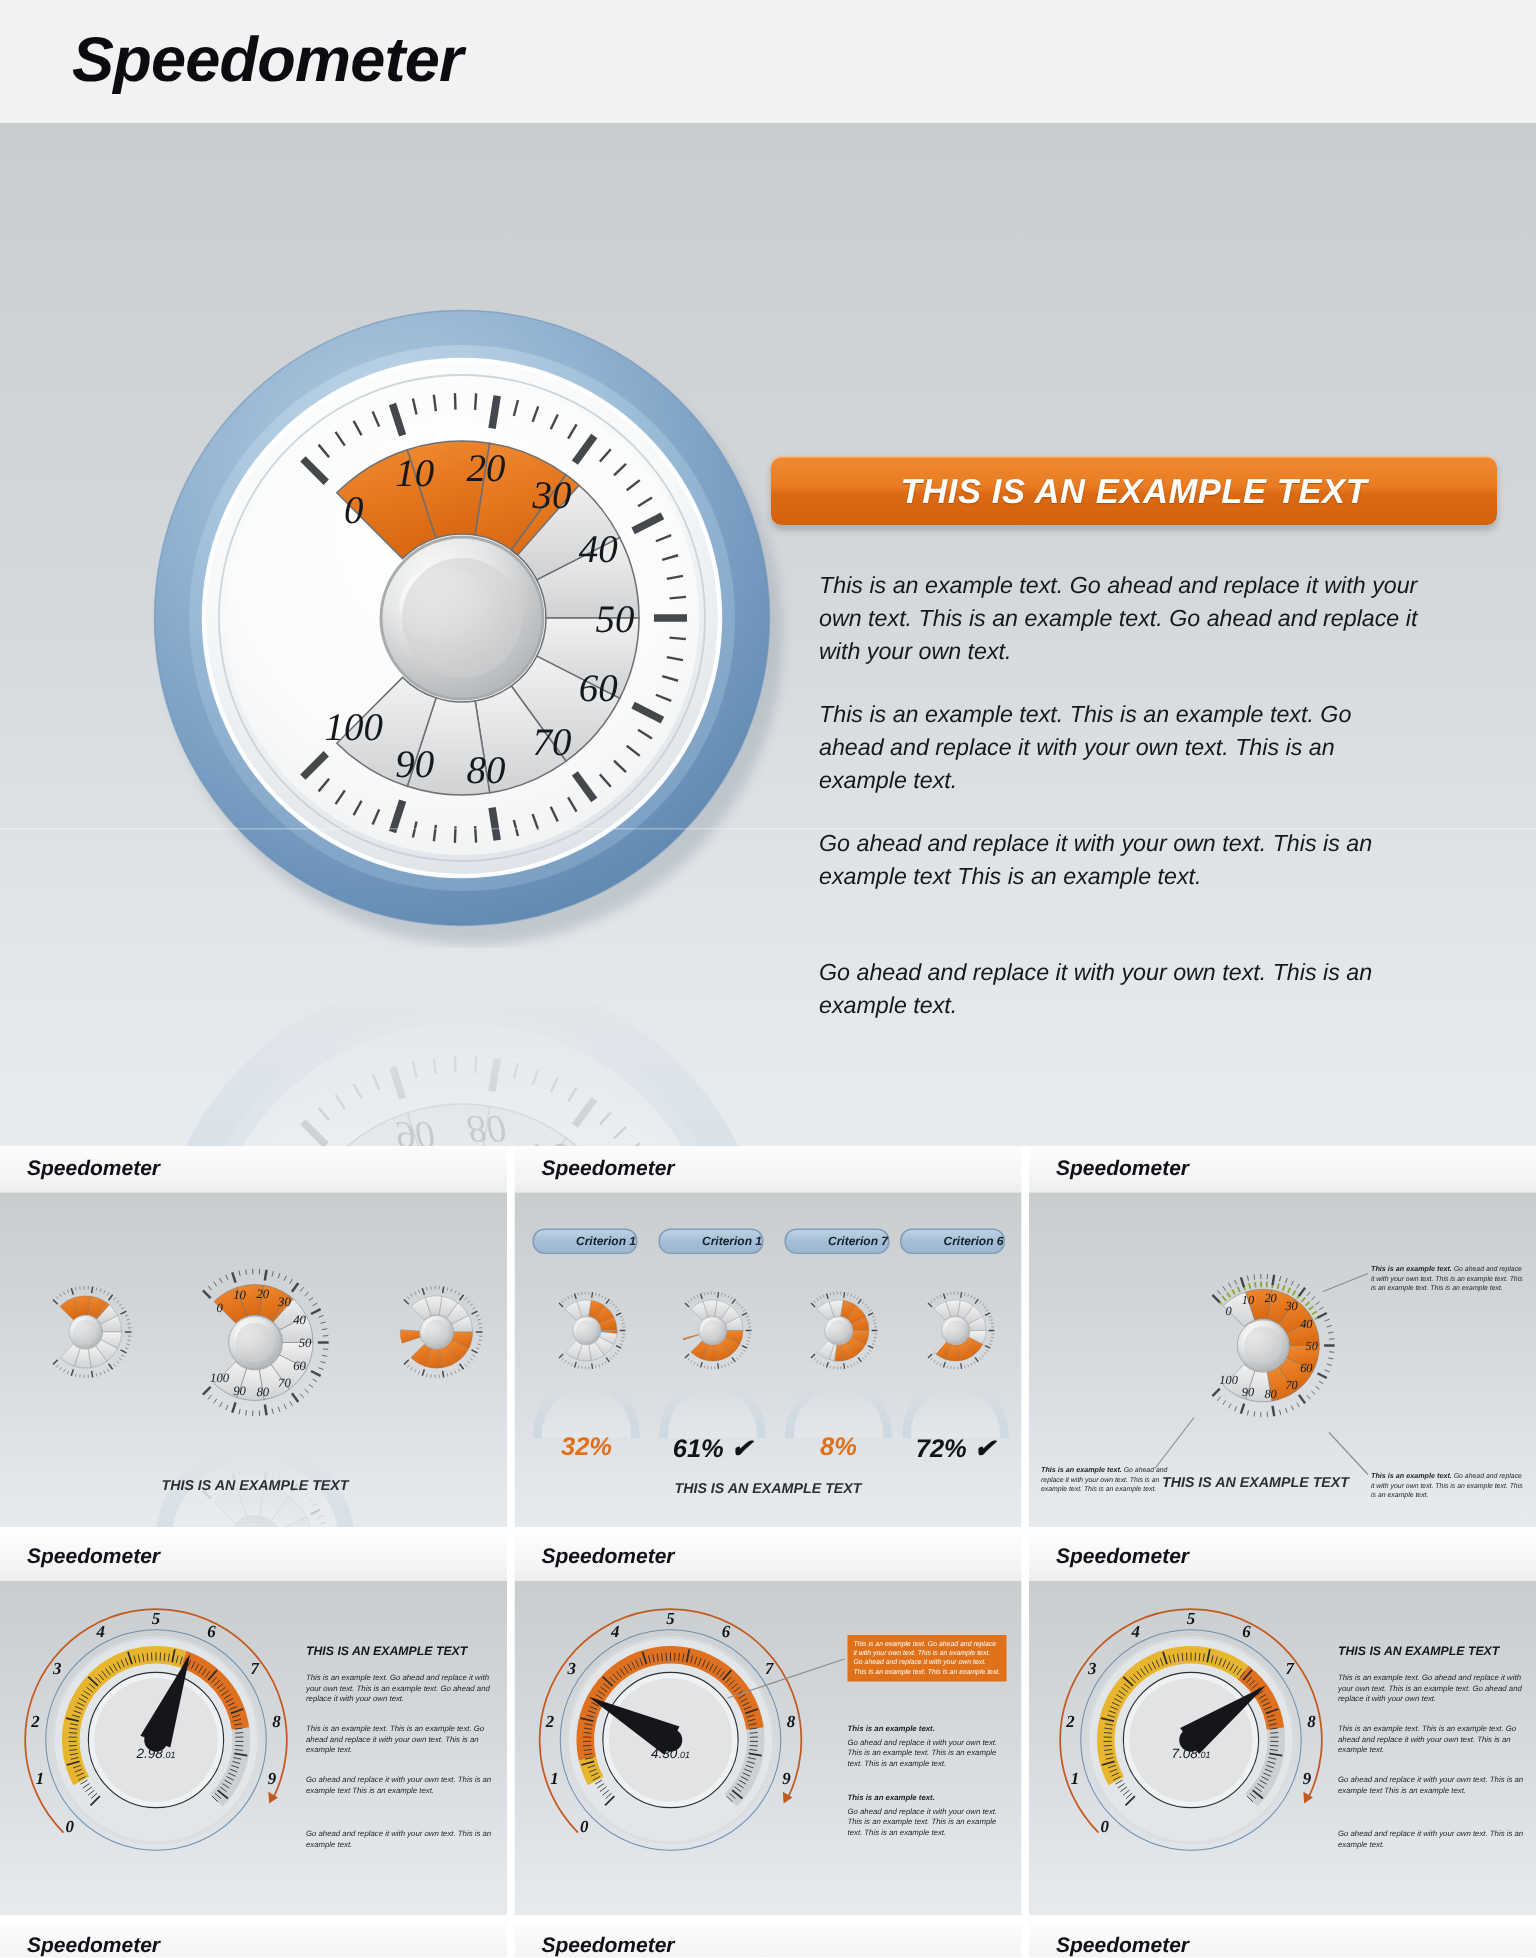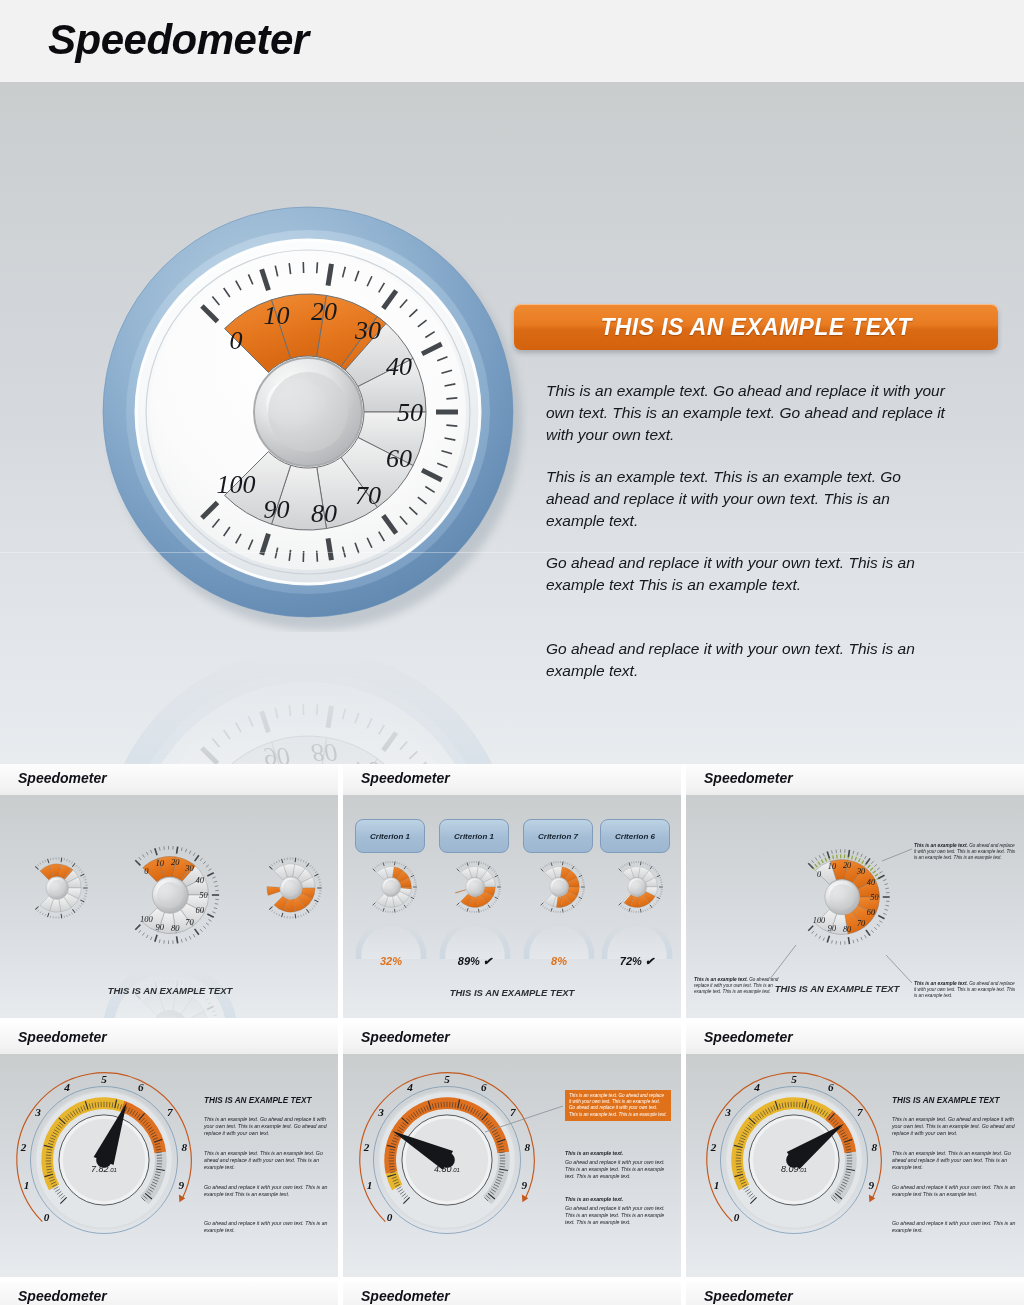--- a/index.html
+++ b/index.html
@@ -94,28 +94,28 @@
   .cell-body {
     position: absolute; left: 0; top: 31px; width: 100%; bottom: 0;
     background: linear-gradient(180deg,#c9cdce 0%,#d2d6d9 35%,#dde1e5 70%,#e8ebee 100%);
     overflow: hidden;
   }
   .mini-caption {
     position: absolute; text-align: center;
     font-size: 9.5px; font-weight: bold; color: #2b2f33; line-height: 12px;
   }
   .crit-pill {
-    position: absolute; height: 34px; border-radius: 8px;
+    position: absolute; height: 17px; border-radius: 8px;
     background: linear-gradient(180deg,#bdd2e4 0%,#a4bdd5 55%,#9cb7d2 100%);
     border: 1px solid #7f9cbb;
-    display: flex; align-items: center; justify-content: center;
+    display: flex; align-items: center; justify-content: flex-end;
     font-size: 8px; font-weight: bold; color: #14202c;
   }
   .pct {
-    position: absolute; font-size: 11px; font-weight: bold;
+    position: absolute; font-size: 17px; font-weight: bold;
     text-align: center; white-space: nowrap;
   }
   .callout {
     position: absolute; font-size: 4.6px; line-height: 6.2px; color: #1c2026;
   }
   .callout b { font-size: 4.8px; }
   .callout-orange {
     position: absolute; background: #e0711b; color: #fff;
     font-size: 4.6px; line-height: 6.2px; padding: 3px 4px;
   }
@@ -1017,21 +1017,21 @@
         <div class="reflection" style="left:256px; top:126px; width:76px; height:38px;">
           <svg viewBox="0 0 440 220" width="76" height="38">
               <g transform="translate(0,-200)">
                 <circle cx="220" cy="220" r="205" fill="#a6c1d9"></circle>
                 <circle cx="220" cy="220" r="172" fill="#eff3f6"></circle>
               </g>
             </svg></div>
 
         <div class="pct" style="left:10px; top:160px; width:76px; color:#e0711b;">32%</div>
         <div class="pct" style="left:94px; top:160px; width:76px; color:#111316;">
-          <span>89%</span>
+          <span>61%</span>
           <span>✔</span>
         </div>
         <div class="pct" style="left:178px; top:160px; width:76px; color:#e0711b;">8%</div>
         <div class="pct" style="left:256px; top:160px; width:76px; color:#111316;">
           <span>72%</span>
           <span>✔</span>
         </div>
 
         <div class="mini-caption" style="left:0; top:192px; width:338px;">THIS IS AN EXAMPLE TEXT</div>
       </div>
@@ -1286,21 +1286,21 @@
                 <text x="275.36242295676476" y="60.09291698473092" text-anchor="middle" font-size="23" font-family="&quot;Liberation Serif&quot;, serif" font-weight="bold" fill="#101317">6</text>
                 <text x="334.29682106624125" y="110.42764811944943" text-anchor="middle" font-size="23" font-family="&quot;Liberation Serif&quot;, serif" font-weight="bold" fill="#101317">7</text>
                 <text x="363.9562645387929" y="182.03187880332163" text-anchor="middle" font-size="23" font-family="&quot;Liberation Serif&quot;, serif" font-weight="bold" fill="#101317">8</text>
                 <text x="357.8753817049955" y="259.29682106624125" text-anchor="middle" font-size="23" font-family="&quot;Liberation Serif&quot;, serif" font-weight="bold" fill="#101317">9</text>
                 <path d="M246.38369363826945,82.84816277808035 L219.49647874308673,210.19251277263695 L178.81042353045152,194.08376394646413 Z" fill="#141619"></path>
                 <circle cx="200" cy="200" r="16" fill="#141619"></circle>
               </g>
             </svg>
         </div>
         <div style="position:absolute;left:54px;top:110px;width:100px;text-align:center;font-size:9px;color:#16181b;">
-          <span>7.82</span><span style="font-size:6px">.01</span>
+          <span>2.98</span><span style="font-size:6px">.01</span>
         </div>
         <div class="side-head" style="left:204px; top:42px; width:130px;">THIS IS AN EXAMPLE TEXT</div>
         <div class="side-p" style="left:204px; top:62px; width:126px;">This is an example text. Go ahead and replace it with your own text. This is an example text. Go ahead and replace it with your own text.</div>
         <div class="side-p" style="left:204px; top:96px; width:126px;">This is an example text. This is an example text. Go ahead and replace it with your own text. This is an example text.</div>
         <div class="side-p" style="left:204px; top:130px; width:126px;">Go ahead and replace it with your own text. This is an example text This is an example text.</div>
         <div class="side-p" style="left:204px; top:166px; width:126px;">Go ahead and replace it with your own text. This is an example text.</div>
       </div>
     </div>
 
     <div class="cell" style="left:343px; top:259px; width:338px; height:254px;">
@@ -1563,21 +1563,21 @@
                 <text x="275.36242295676476" y="60.09291698473092" text-anchor="middle" font-size="23" font-family="&quot;Liberation Serif&quot;, serif" font-weight="bold" fill="#101317">6</text>
                 <text x="334.29682106624125" y="110.42764811944943" text-anchor="middle" font-size="23" font-family="&quot;Liberation Serif&quot;, serif" font-weight="bold" fill="#101317">7</text>
                 <text x="363.9562645387929" y="182.03187880332163" text-anchor="middle" font-size="23" font-family="&quot;Liberation Serif&quot;, serif" font-weight="bold" fill="#101317">8</text>
                 <text x="357.8753817049955" y="259.29682106624125" text-anchor="middle" font-size="23" font-family="&quot;Liberation Serif&quot;, serif" font-weight="bold" fill="#101317">9</text>
                 <path d="M301.93614129124336,125.93905821114836 L211,219.05255888325766 L185.2791266601051,183.65081383949735 Z" fill="#141619"></path>
                 <circle cx="200" cy="200" r="16" fill="#141619"></circle>
               </g>
             </svg>
         </div>
         <div style="position:absolute;left:58px;top:110px;width:100px;text-align:center;font-size:9px;color:#16181b;">
-          <span>8.09</span><span style="font-size:6px">.01</span>
+          <span>7.08</span><span style="font-size:6px">.01</span>
         </div>
         <div class="side-head" style="left:206px; top:42px; width:130px;">THIS IS AN EXAMPLE TEXT</div>
         <div class="side-p" style="left:206px; top:62px; width:126px;">This is an example text. Go ahead and replace it with your own text. This is an example text. Go ahead and replace it with your own text.</div>
         <div class="side-p" style="left:206px; top:96px; width:126px;">This is an example text. This is an example text. Go ahead and replace it with your own text. This is an example text.</div>
         <div class="side-p" style="left:206px; top:130px; width:126px;">Go ahead and replace it with your own text. This is an example text This is an example text.</div>
         <div class="side-p" style="left:206px; top:166px; width:126px;">Go ahead and replace it with your own text. This is an example text.</div>
       </div>
     </div>
 
     <div class="cell" style="left:0; top:518px; width:338px; height:23px;">

